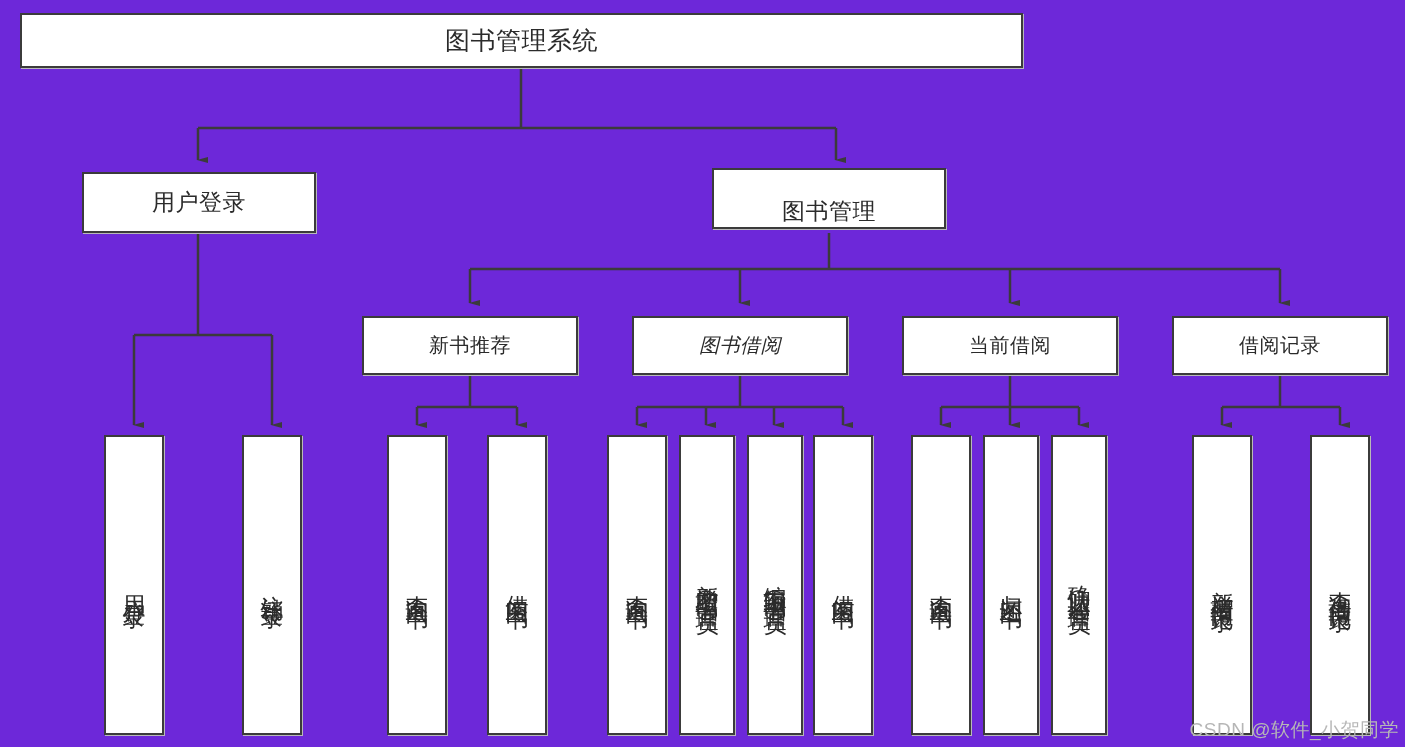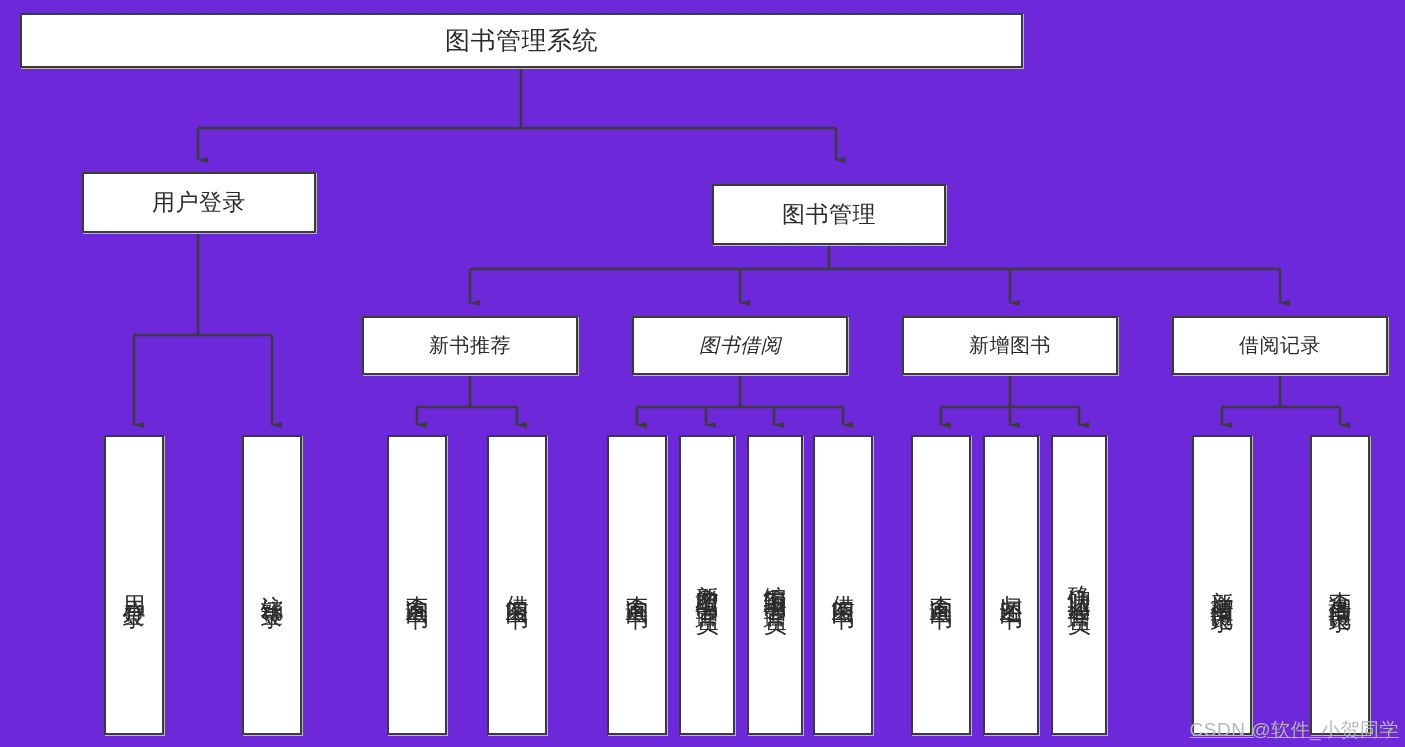--- a/index.html
+++ b/index.html
@@ -55,21 +55,20 @@
   .level3 .label { font-size: 20px; }
   .leaf .label   { font-size: 23px; }
   .watermark {
     position: absolute;
     right: 6px;
     bottom: 4px;
     font-size: 19px;
     color: #b6b6b6;
     letter-spacing: 0.5px;
     white-space: nowrap;
-    text-decoration: underline;
   }
 </style>
 </head>
 <body>
 
 <div id="canvas">
 
   <svg id="wires" viewBox="0 0 1405 747" xmlns="http://www.w3.org/2000/svg">
     <defs>
       <marker id="arr" markerWidth="10" markerHeight="12" refX="3" refY="10" orient="auto" markerUnits="userSpaceOnUse">
@@ -121,34 +120,34 @@
   </svg>
 
   <div class="node node-h root" style="left:20px; top:13px; width:1003px; height:55px;">
     <span class="label">图书管理系统</span>
   </div>
 
   <div class="node node-h level2" style="left:82px; top:172px; width:234px; height:61px;">
     <span class="label">用户登录</span>
   </div>
 
-  <div class="node node-h level2" style="left:712px; top:184px; width:234px; height:61px;">
+  <div class="node node-h level2" style="left:712px; top:168px; width:234px; height:61px;align-items:flex-end;">
     <span class="label">图书管理</span>
   </div>
 
   <div class="node node-h level3" style="left:362px; top:316px; width:216px; height:59px;">
     <span class="label">新书推荐</span>
   </div>
 
   <div class="node node-h level3" style="left:632px; top:316px; width:216px; height:59px;font-style:italic;">
     <span class="label">图书借阅</span>
   </div>
 
   <div class="node node-h level3" style="left:902px; top:316px; width:216px; height:59px;">
-    <span class="label">新增图书</span>
+    <span class="label">当前借阅</span>
   </div>
 
   <div class="node node-h level3" style="left:1172px; top:316px; width:216px; height:59px;text-align:right;">
     <span class="label">借阅记录</span>
   </div>
 
   <div class="node node-v leaf" style="left:104px; top:435px; width:60px; height:300px;">
     <span class="label">用户登录</span>
   </div>
 

